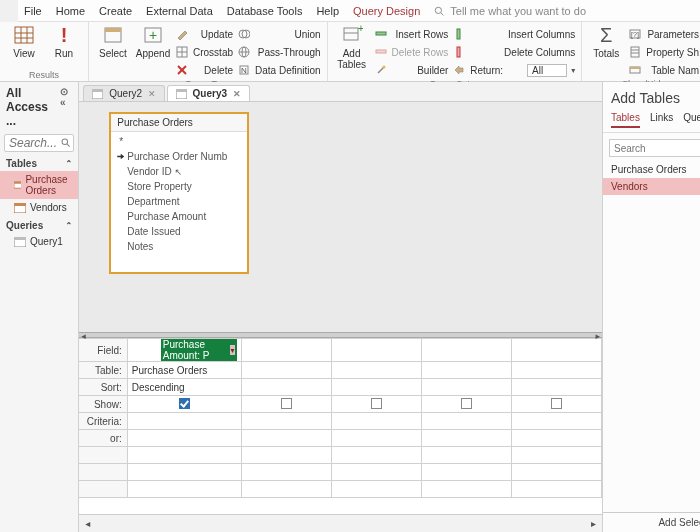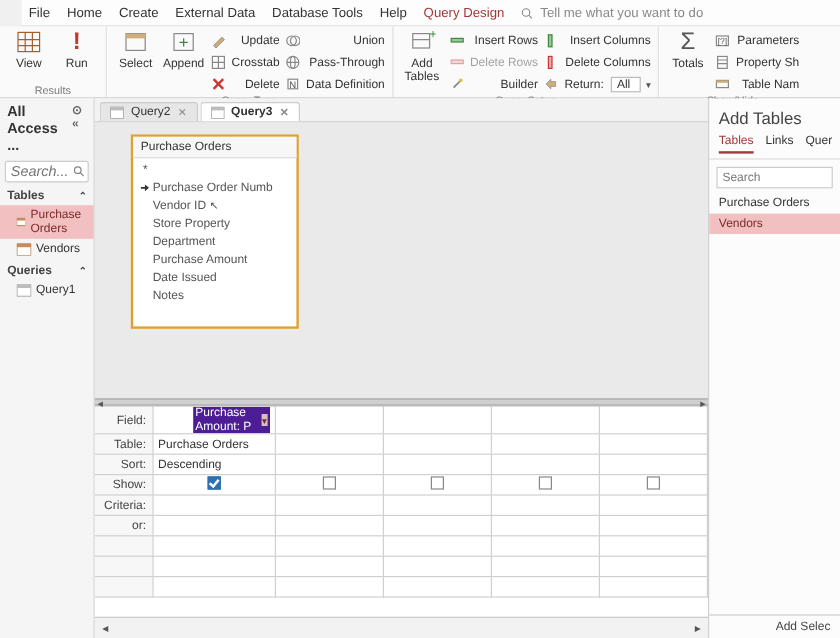--- a/index.html
+++ b/index.html
@@ -55,21 +55,21 @@
 .tablewin .star { font-size:10px; padding:0 0 2px 2px; color:#555; }
 .hsplit { height:6px; background:#d0d0d0; border-top:1px solid #aaa; border-bottom:1px solid #aaa; position:relative; }
 .hsplit .larr { position:absolute; left:2px; top:-2px; font-size:9px; color:#555; }
 .hsplit .rarr { position:absolute; right:2px; top:-2px; font-size:9px; color:#555; }
 
 
 .gridwrap { flex:1; background:#fff; overflow:auto; }
 table.grid { border-collapse:collapse; font-size:10px; }
 table.grid td { border:1px solid #d0d0d0; height:17px; padding:0 4px; min-width:90px; }
 table.grid td.rowlbl { width:48px; min-width:48px; text-align:right; background:#f7f7f7; border-left:none; color:#444; padding-right:5px; }
-.fieldcell { background:#4c1d95; color:#fff; display:flex; align-items:center; justify-content:space-between; gap:8px; padding:0 2px;margin-left:29px; }
+.fieldcell { background:#15803d; color:#fff; display:flex; align-items:center; justify-content:space-between; gap:20px; padding:0 2px;margin-left:29px; }
 .fieldcell .dd { width:10px; height:10px; background:#d9c0c0; color:#7a2a2a; font-size:8px; display:flex; align-items:center; justify-content:center; }
 .chkcell { text-align:center; }
 .chkbox { display:inline-block; width:11px; height:11px; border:1px solid #888; position:relative; }
 .chkbox.checked { background:#2e6fb0; border-color:#2e6fb0; }
 .chkbox.checked::after { content:""; position:absolute; left:2px; top:0px; width:3px; height:6px; border:solid #fff; border-width:0 2px 2px 0; transform:rotate(40deg); }
 .bottombar { height:18px; background:#f2f2f2; border-top:1px solid #ccc; display:flex; align-items:center; padding:0 6px; font-size:10px; color:#555; gap:6px; }
 
 
 .rpane { width:110px; background:#fcfcfc; border-left:1px solid #d0d0d0; display:flex; flex-direction:column; }
 .rpane h3 { font-size:14px; font-weight:400; color:#444; padding:8px 8px 6px 8px; }
@@ -269,21 +269,21 @@
             </span>
             <span>Delete Columns</span>
           </div>
         <div class="smallbtn">
             <span class="sico">
               <svg width="12" height="12">
                 <path d="M2 6 L6 2 L6 4 L10 4 L10 8 L6 8 L6 10 Z" fill="#cfae7a" stroke="#888" stroke-width="0.6"></path>
               </svg>
             </span>
             <span>Return:</span>
-            <span style="border:1px solid #bbb;padding:0 8px 0 4px;margin-left:2px;background:#fff">All</span>
+            <span style="border:1px solid #bbb;padding:0 23px 0 4px;margin-left:20px;background:#fff">All</span>
             <span style="font-size:8px;color:#555">▾</span>
           </div>
       </div>
     </div>
     <div class="group-label">Query Setup</div>
   </div>
 
   <div class="group" style="border-right:none">
     <div class="group-body">
       <div class="bigbtn">

